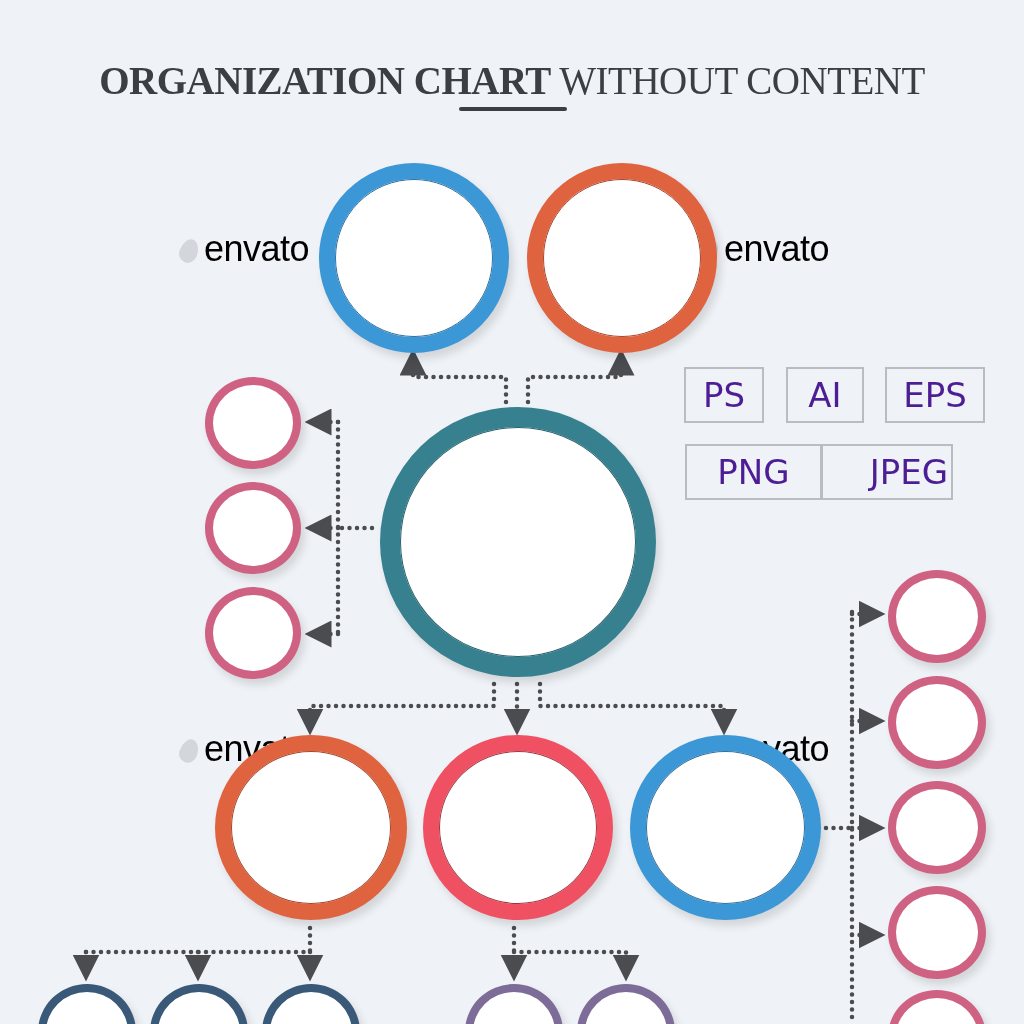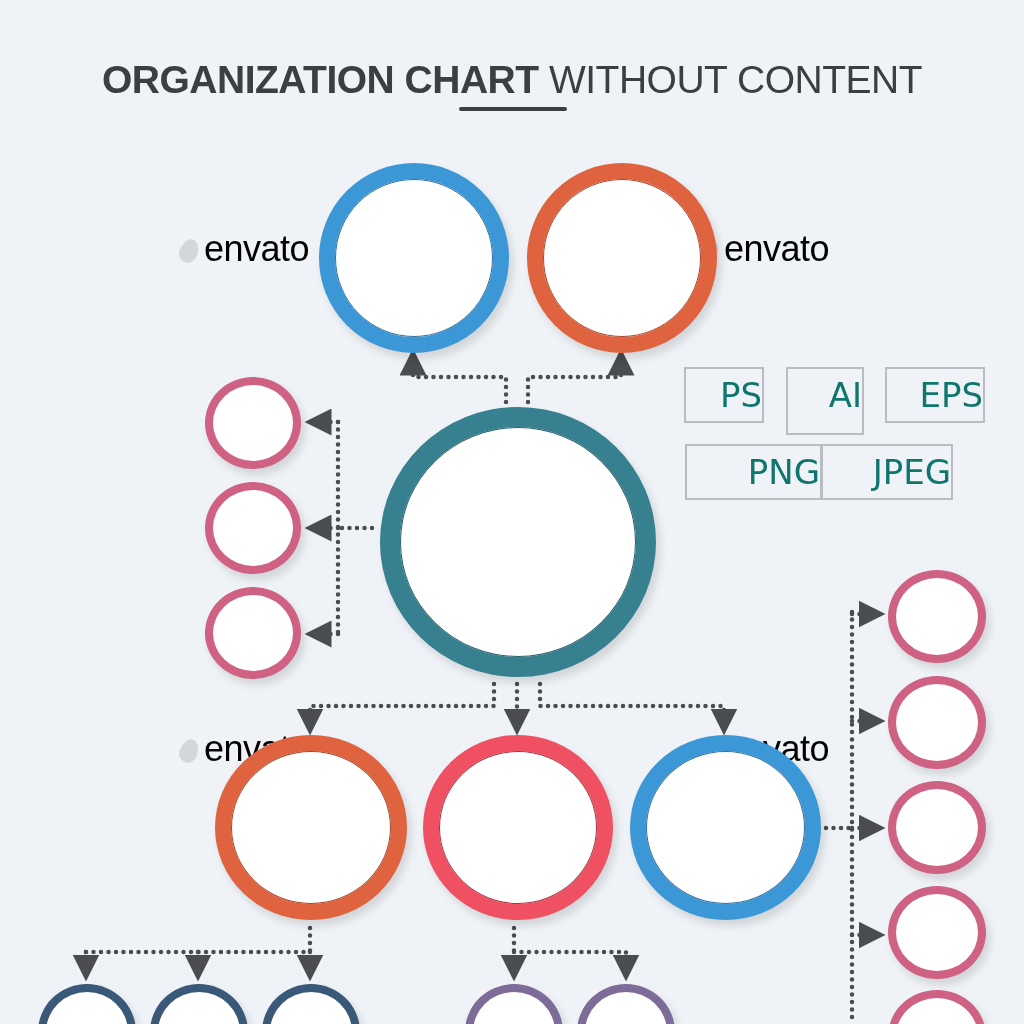--- a/index.html
+++ b/index.html
@@ -3,21 +3,21 @@
 <meta charset="utf-8">
 <style>
   html, body { margin:0; padding:0; }
   body {
     width:1024px; height:1024px; overflow:hidden; position:relative;
     background:#eff2f6;
     font-family:"Liberation Sans", sans-serif;
   }
   .title {
     position:absolute; left:0; top:58px; width:1024px; text-align:center;
-    font-family:Liberation Sans, sans-serif;
+    font-family:Liberation Serif, serif;
     font-size:39px; color:#3b3e42; letter-spacing:-0.5px; white-space:nowrap;
   }
   .title .bold { font-weight:bold; }
   .title .light { font-weight:normal; }
   .title-underline {
     position:absolute; left:459px; top:107px; width:108px; height:4px;
     background:#3b3e42; border-radius:2px;
   }
   .node {
     position:absolute; box-sizing:border-box; border-radius:50%;
@@ -31,21 +31,21 @@
   .watermark {
     position:absolute; font-size:36px; color:#000000; letter-spacing:-0.5px;
   }
   .watermark .drop {
     display:inline-block; width:18px; height:24px; background:#d3d6da;
     border-radius:50% 50% 50% 50% / 60% 60% 40% 40%; margin-right:6px;
     vertical-align:-2px; transform:rotate(20deg);
   }
   .badge {
     position:absolute; box-sizing:border-box; border:2px solid #b9bcc0;
-    color:#0f766e; font-size:34px; text-align:right;
+    color:#4c1d95; font-size:34px; text-align:center;
     font-family:"DejaVu Sans", sans-serif;
   }
   svg.connectors { position:absolute; left:0; top:0; }
 </style>
 </head>
 <body>
 
 <div class="title">
   <span class="bold">ORGANIZATION CHART</span>
   <span class="light">WITHOUT CONTENT</span>
@@ -105,21 +105,21 @@
 
 <div class="node" style="left:380px;top:407px;width:276px;height:270px;border:20px solid #37808f;">
   <div class="inner" style="left:0;top:0;width:236px;height:230px;border-color:#25606b;"></div>
 </div>
 
 <div class="node" style="left:205px;top:377px;width:96px;height:92px;border:8px solid #cf6283;"></div>
 <div class="node" style="left:205px;top:482px;width:96px;height:92px;border:8px solid #cf6283;"></div>
 <div class="node" style="left:205px;top:587px;width:96px;height:92px;border:8px solid #cf6283;"></div>
 
 <div class="badge" style="left:684px;top:367px;width:80px;height:56px;line-height:52px;">PS</div>
-<div class="badge" style="left:786px;top:367px;width:78px;height:68px;line-height:52px;">AI</div>
+<div class="badge" style="left:786px;top:367px;width:78px;height:56px;line-height:52px;">AI</div>
 <div class="badge" style="left:885px;top:367px;width:100px;height:56px;line-height:52px;">EPS</div>
 <div class="badge" style="left:685px;top:444px;width:137px;height:56px;line-height:52px;">PNG</div>
 <div class="badge" style="left:821px;top:444px;width:132px;height:56px;line-height:52px;padding-left:44px;">JPEG</div>
 
 <div class="node" style="left:215px;top:735px;width:192px;height:185px;border:16px solid #e0633f;">
   <div class="inner" style="left:0;top:0;width:160px;height:153px;border-color:#a9442a;"></div>
 </div>
 <div class="node" style="left:423px;top:735px;width:190px;height:185px;border:16px solid #ef5163;">
   <div class="inner" style="left:0;top:0;width:158px;height:153px;border-color:#a8323f;"></div>
 </div>

